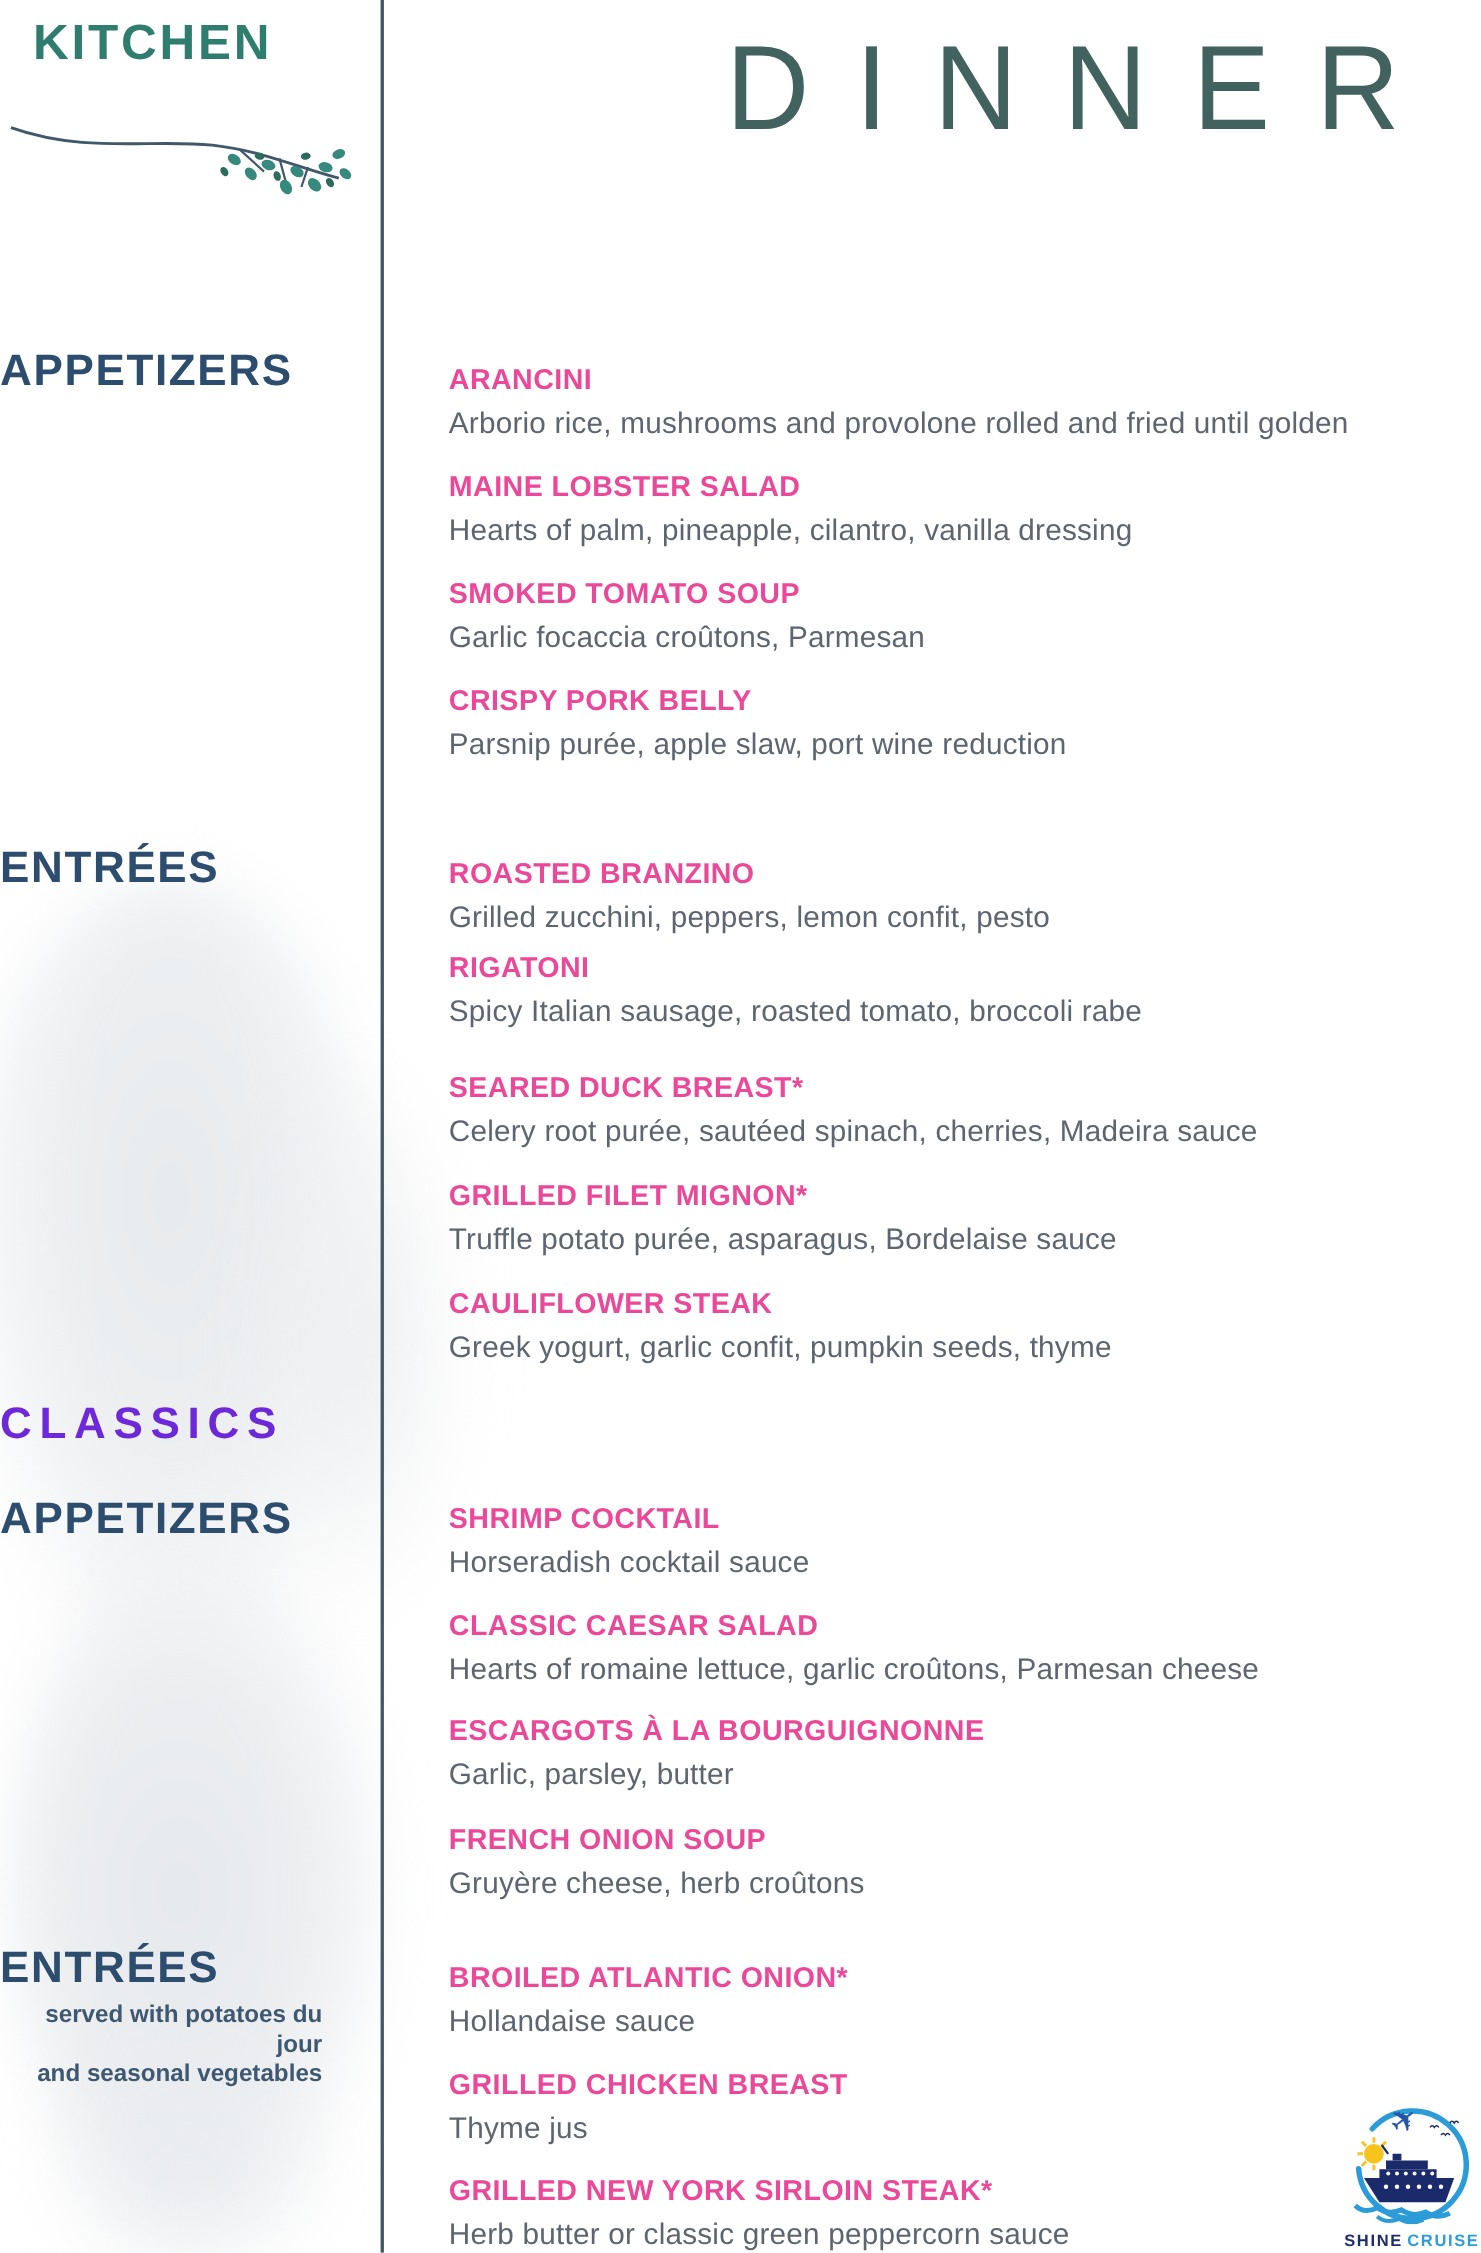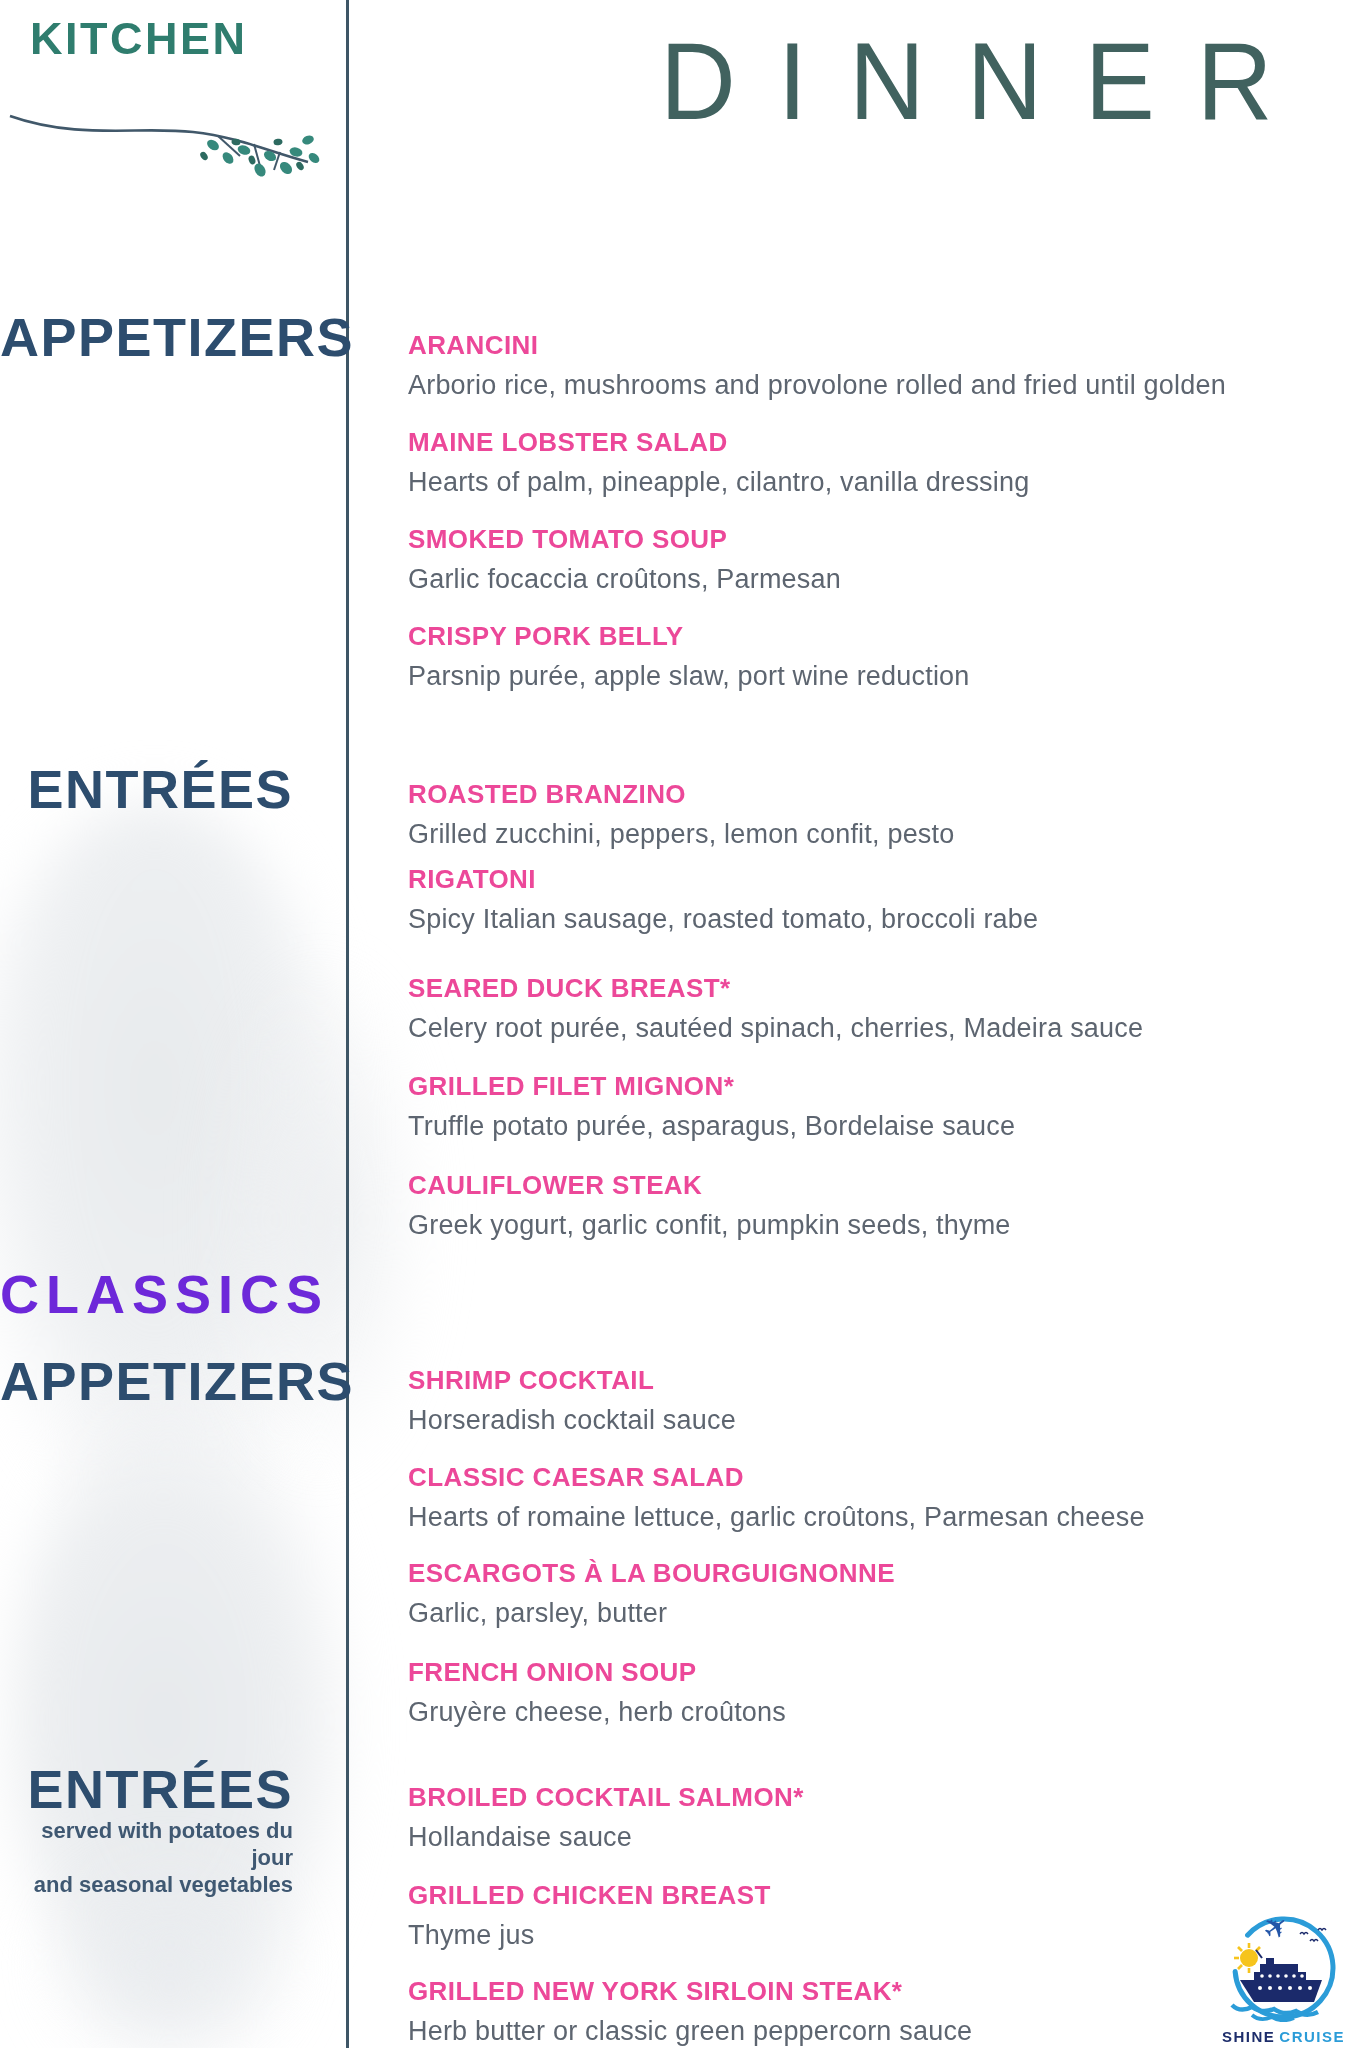--- a/index.html
+++ b/index.html
@@ -31,22 +31,22 @@
   .title{
     position:absolute;left:660px;top:26px;width:566px;
     text-align:center;font-size:105px;font-weight:100;
     letter-spacing:42px;color:#41625f;line-height:105px;
     transform:scaleY(1.04);transform-origin:top;
     white-space:nowrap;
   }
 
   
   .side-label{
-    position:absolute;left:0;width:293px;text-align:right;
-    font-size:54px;font-weight:700;letter-spacing:1.5px;
+    position:absolute;left:0;width:293px;
+    font-size:40px;font-weight:700;letter-spacing:1.5px;
     color:#2d4d6e;line-height:46px;white-space:nowrap;
   }
   .side-label.classics{font-weight:800;letter-spacing:7px;color:#6d28d9;}
   .side-note{
     position:absolute;left:0;width:293px;text-align:right;
     font-size:22px;font-weight:600;color:#3f5872;line-height:27px;
   }
 
   
   .item{position:absolute;left:408px;width:920px;}
@@ -160,21 +160,21 @@
   <div class="item" style="top:1558px">
     <div class="item-name">ESCARGOTS À LA BOURGUIGNONNE</div>
     <div class="item-desc">Garlic, parsley, butter</div>
   </div>
   <div class="item" style="top:1657px">
     <div class="item-name">FRENCH ONION SOUP</div>
     <div class="item-desc">Gruyère cheese, herb croûtons</div>
   </div>
 
   <div class="item" style="top:1782px">
-    <div class="item-name">BROILED COCKTAIL SALMON*</div>
+    <div class="item-name">BROILED ATLANTIC ONION*</div>
     <div class="item-desc">Hollandaise sauce</div>
   </div>
   <div class="item" style="top:1880px">
     <div class="item-name">GRILLED CHICKEN BREAST</div>
     <div class="item-desc">Thyme jus</div>
   </div>
   <div class="item" style="top:1976px">
     <div class="item-name">GRILLED NEW YORK SIRLOIN STEAK*</div>
     <div class="item-desc">Herb butter or classic green peppercorn sauce</div>
   </div>

